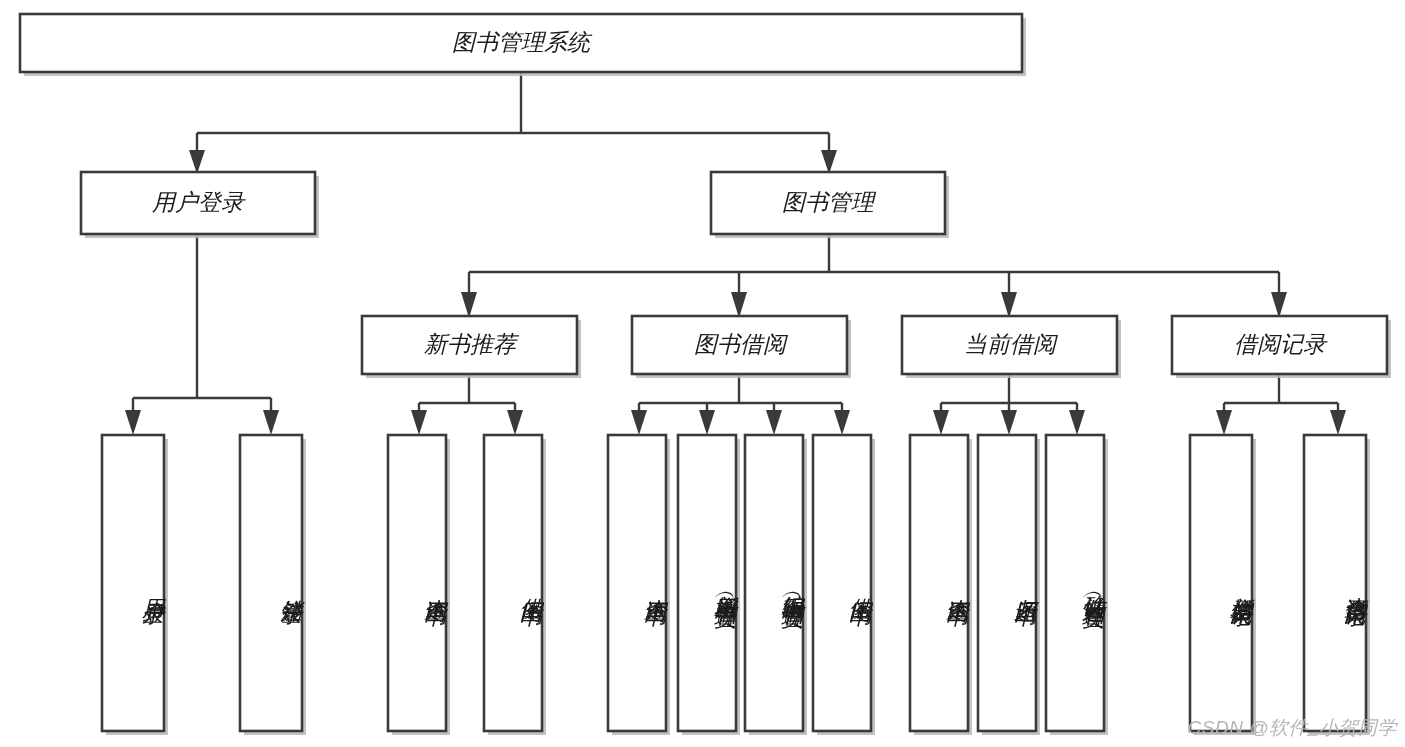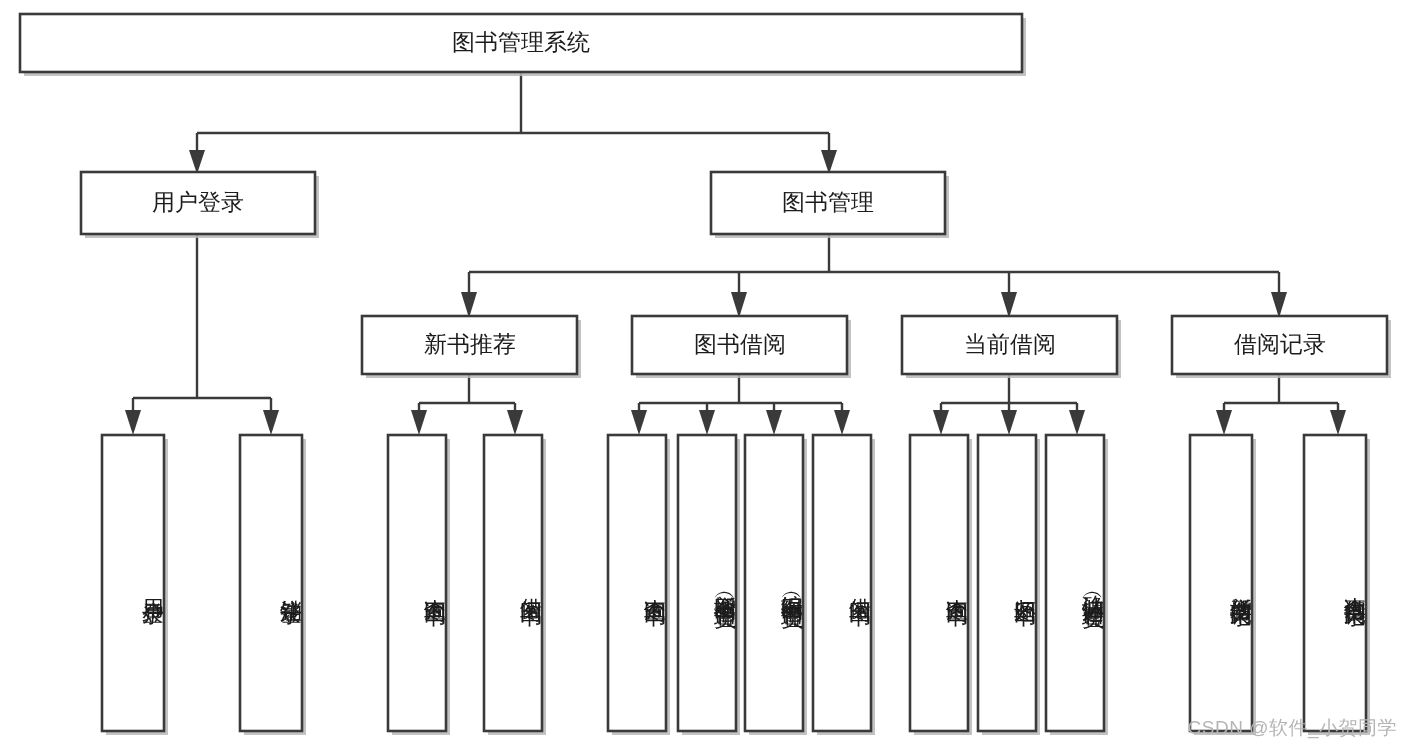--- a/index.html
+++ b/index.html
@@ -7,20 +7,21 @@
     padding: 0;
     background: #ffffff;
   }
   #canvas {
     position: relative;
     width: 1405px;
     height: 747px;
     background: #ffffff;
     font-family: "Liberation Sans", "DejaVu Sans", sans-serif;
     overflow: hidden;
+    font-style: italic;
   }
   svg#diagram {
     position: absolute;
     left: 0;
     top: 0;
     width: 1405px;
     height: 747px;
   }
   .node-box {
     fill: #ffffff;

